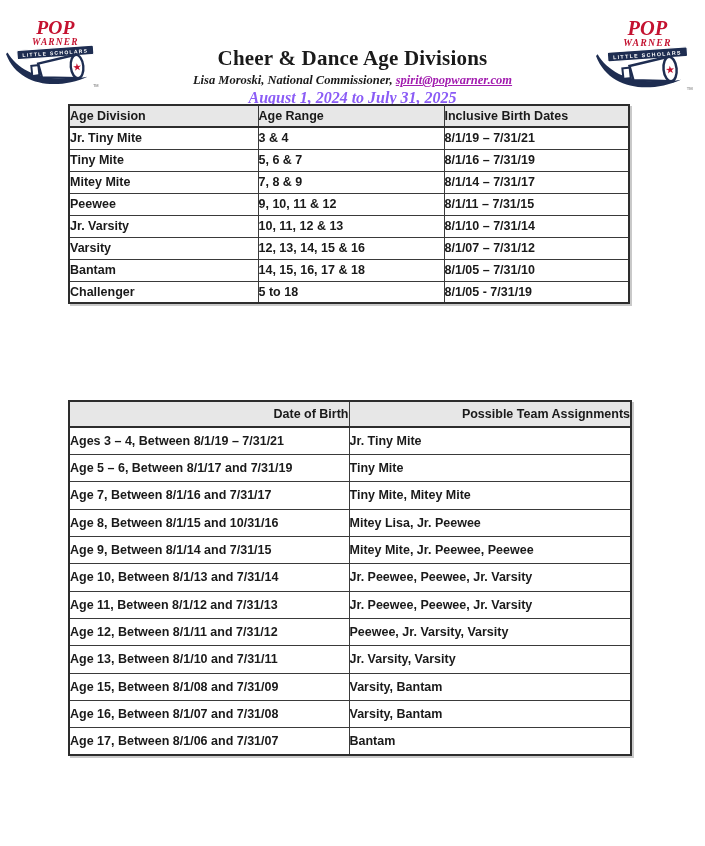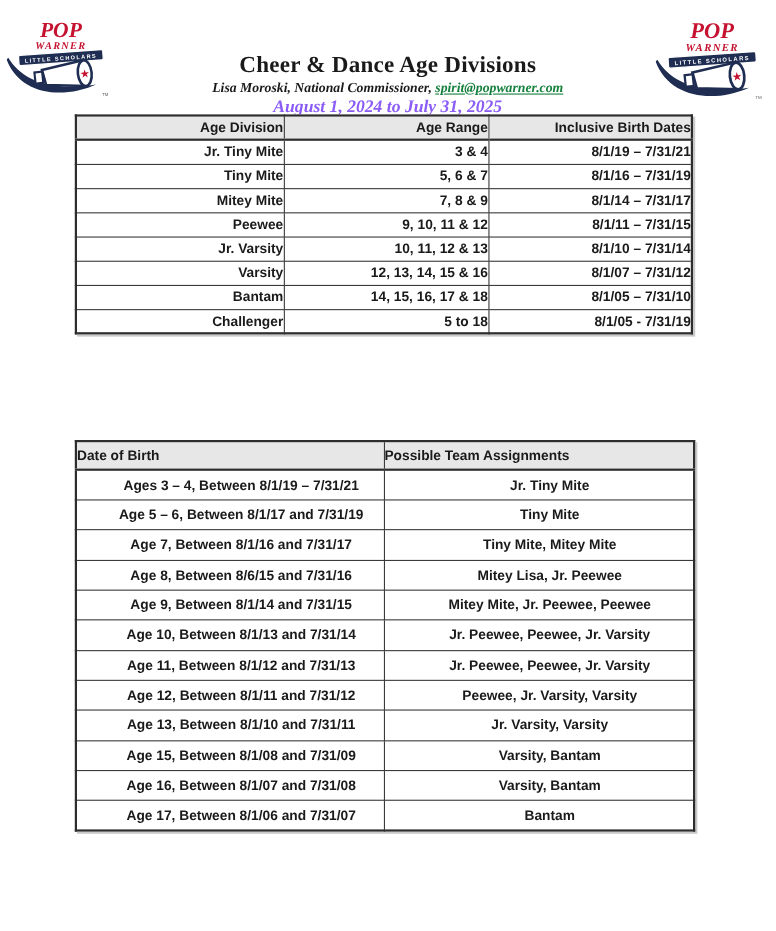--- a/index.html
+++ b/index.html
@@ -30,21 +30,21 @@
   }
   .doc-title {
     font-size: 21px; font-weight: bold; color: #1a1a1a;
     letter-spacing: 0.2px;
   }
   .doc-subtitle {
     margin-top: 2px;
     font-size: 12.5px; font-weight: bold; font-style: italic; color: #1a1a1a;
   }
   .email-link {
-    color: #15803d; text-decoration: underline; cursor: pointer;
+    color: #a21caf; text-decoration: underline; cursor: pointer;
     font-weight: bold; font-style: italic;
   }
   .doc-daterange {
     margin-top: 1px;
     font-size: 16px; font-weight: bold; font-style: italic; color: #8b5cf6;
   }
 
   
   table {
     position: absolute;
@@ -62,25 +62,25 @@
     font-size: 12.5px;
     color: #1a1a1a;
     vertical-align: middle;
     overflow: hidden;
     white-space: nowrap;
   }
   table { border: 2px solid #2d2d2d; }
   thead th {
     background: #e7e7e7;
     border-bottom: 2px solid #2d2d2d;
-    text-align: left;
-  }
-  #divisions-table th, #divisions-table td { height: 22px; text-align: right; margin-left: 48px; }
+    text-align: right;
+  }
+  #divisions-table th, #divisions-table td { height: 22px; text-align: left; margin-left: 48px; }
   #assignments-table th { height: 26px; }
-  #assignments-table td { height: 27.35px; text-align: center; padding-left: 20px; }
+  #assignments-table td { height: 27.35px; text-align: left; padding-left: 0; }
 </style>
 </head>
 <body>
 
 <div class="page">
 
   <div class="logo logo-left">
     <svg viewBox="0 0 120 104">
       <path class="logo-navy-fill" d="M2,50 C16,74 48,90 104,81 C66,98 16,94 0,52 Z"></path>
       <text x="63" y="26" text-anchor="middle" font-family="'Liberation Serif',serif" font-size="25" font-weight="bold" font-style="italic" class="logo-red-fill">POP</text>
@@ -199,21 +199,21 @@
         </tr>
         <tr>
           <td>Age 5 – 6, Between 8/1/17 and 7/31/19</td>
           <td>Tiny Mite</td>
         </tr>
         <tr>
           <td>Age 7, Between 8/1/16 and 7/31/17</td>
           <td>Tiny Mite, Mitey Mite</td>
         </tr>
         <tr>
-          <td>Age 8, Between 8/6/15 and 7/31/16</td>
+          <td>Age 8, Between 8/1/15 and 10/31/16</td>
           <td>Mitey Lisa, Jr. Peewee</td>
         </tr>
         <tr>
           <td>Age 9, Between 8/1/14 and 7/31/15</td>
           <td>Mitey Mite, Jr. Peewee, Peewee</td>
         </tr>
         <tr>
           <td>Age 10, Between 8/1/13 and 7/31/14</td>
           <td>Jr. Peewee, Peewee, Jr. Varsity</td>
         </tr>

